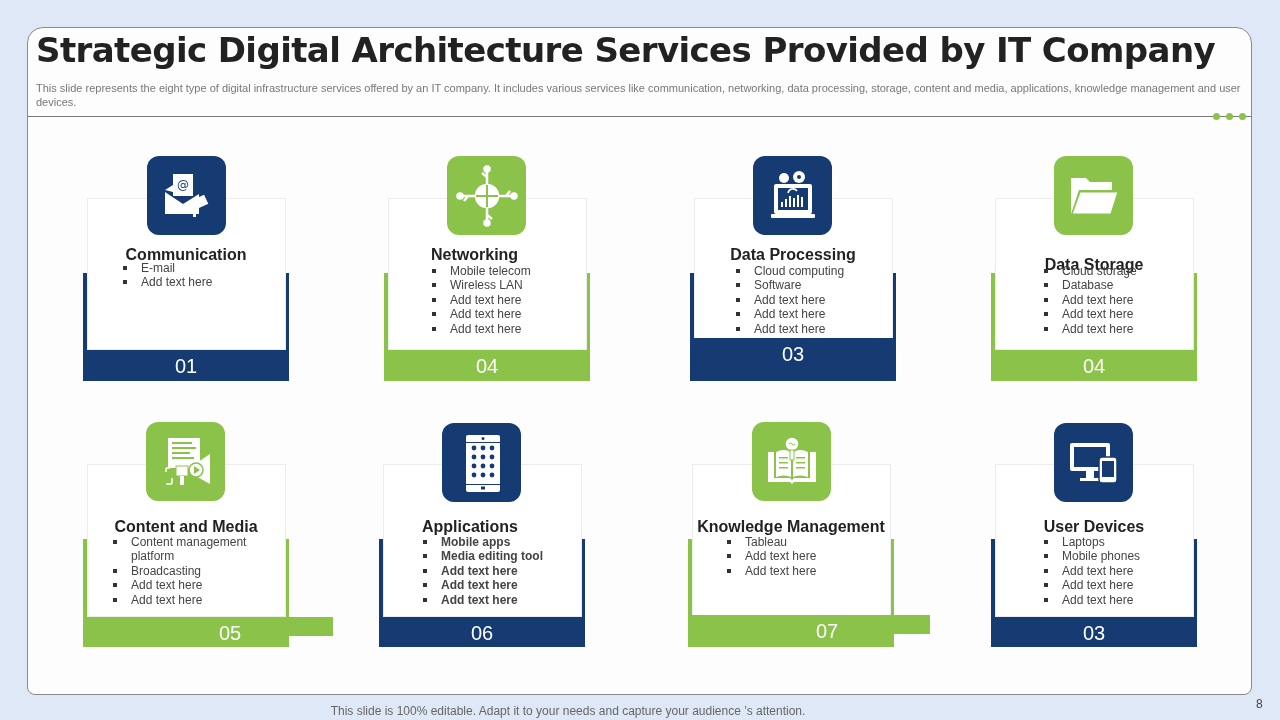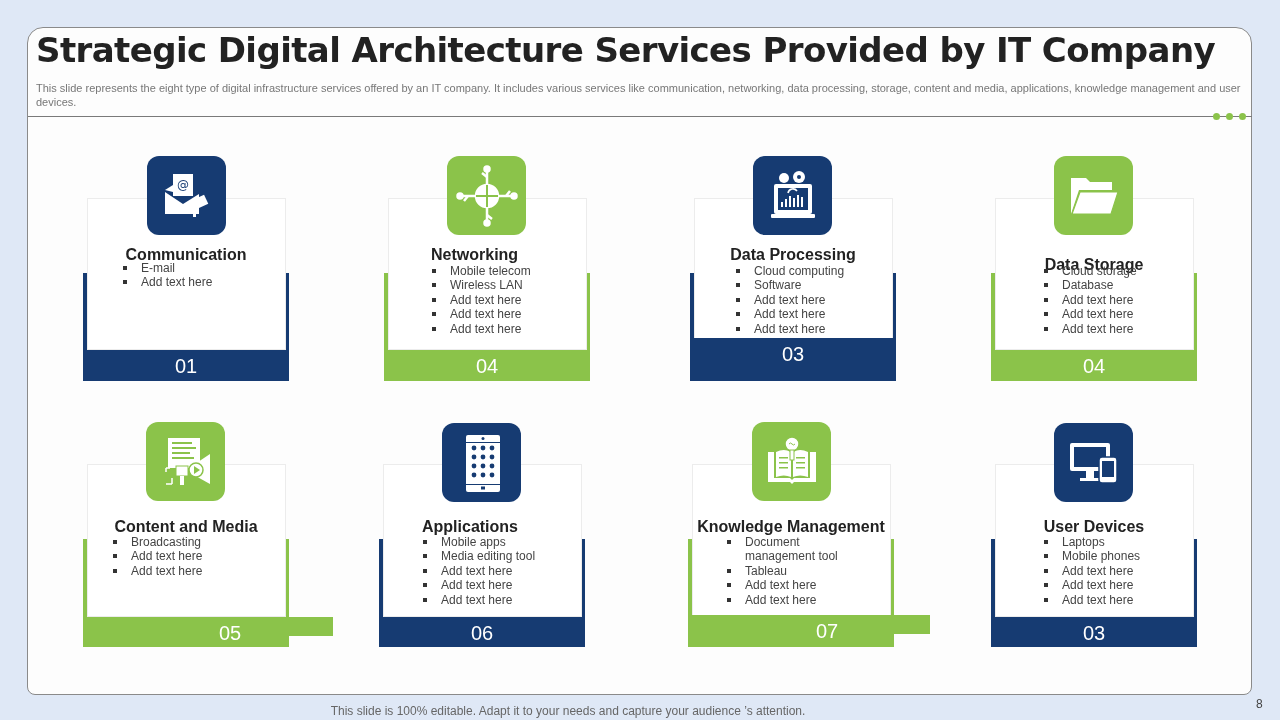--- a/index.html
+++ b/index.html
@@ -191,20 +191,21 @@
       <path d="M36 34 L54 22 V52 L36 42 Z" fill="#fff"></path>
       <circle cx="40" cy="38" r="7" fill="#fff" stroke="#8bc34a" stroke-width="1.5"></circle>
       <path d="M38 34 L44 38 L38 42 Z" fill="#8bc34a"></path>
       <rect x="20" y="34" width="12" height="10" fill="#fff" stroke="#8bc34a" stroke-width="1"></rect>
       <rect x="24" y="44" width="4" height="9" fill="#fff"></rect>
       <path d="M10 36 V40 M10 36 H14 M10 52 H16 M16 46 V52" stroke="#fff" stroke-width="1.5" fill="none"></path>
     </svg>
   </div>
   <div class="ctitle" style="top:96px;">Content and Media</div>
   <ul style="left:29px; top:113px; width:150px;">
+    <li>Content management platform</li>
     <li>Broadcasting</li>
     <li>Add text here</li>
     <li>Add text here</li>
   </ul>
 </div>
 
 <div class="card" style="left:379px; top:422px;">
   <div class="band blue" style="top:117px; height:108px;"></div>
   <div class="inner" style="top:42px; height:153px;"></div>
   <div class="num blue" style="top:195px;">06</div>
@@ -225,21 +226,21 @@
         <circle cx="17" cy="35" r="2.4"></circle>
           <circle cx="26" cy="35" r="2.4"></circle>
           <circle cx="35" cy="35" r="2.4"></circle>
         <circle cx="17" cy="44" r="2.4"></circle>
           <circle cx="26" cy="44" r="2.4"></circle>
           <circle cx="35" cy="44" r="2.4"></circle>
       </g>
     </svg>
   </div>
   <div class="ctitle" style="top:96px; text-align:left; left:43px;">Applications</div>
-  <ul style="left:43px; top:113px; width:160px;">
+  <ul style="left:43px; top:113px; width:160px;font-weight:bold;">
     <li>Mobile apps</li>
     <li>Media editing tool</li>
     <li>Add text here</li>
     <li>Add text here</li>
     <li>Add text here</li>
   </ul>
 </div>
 
 <div class="card" style="left:688px; top:422px;">
   <div class="band green" style="top:117px; height:108px;"></div>
@@ -258,21 +259,20 @@
           <rect x="34" y="30" width="9" height="1.5"></rect>
           <rect x="34" y="35" width="9" height="1.5"></rect>
       </g>
       <circle cx="30" cy="12" r="7" fill="#fff" stroke="#8bc34a" stroke-width="1.5"></circle>
       <rect x="28" y="18" width="4" height="10" fill="#fff" stroke="#8bc34a" stroke-width="1"></rect>
       <path d="M27 12 Q28.5 10 30 12 Q31.5 14 33 12" stroke="#8bc34a" stroke-width="1" fill="none"></path>
     </svg>
   </div>
   <div class="ctitle" style="top:96px;">Knowledge Management</div>
   <ul style="left:38px; top:113px; width:130px;">
-    <li>Document management tool</li>
     <li>Tableau</li>
     <li>Add text here</li>
     <li>Add text here</li>
   </ul>
 </div>
 
 <div class="card" style="left:991px; top:422px;">
   <div class="band blue" style="top:117px; height:108px;"></div>
   <div class="inner" style="top:42px; height:153px;"></div>
   <div class="num blue" style="top:195px;">03</div>

